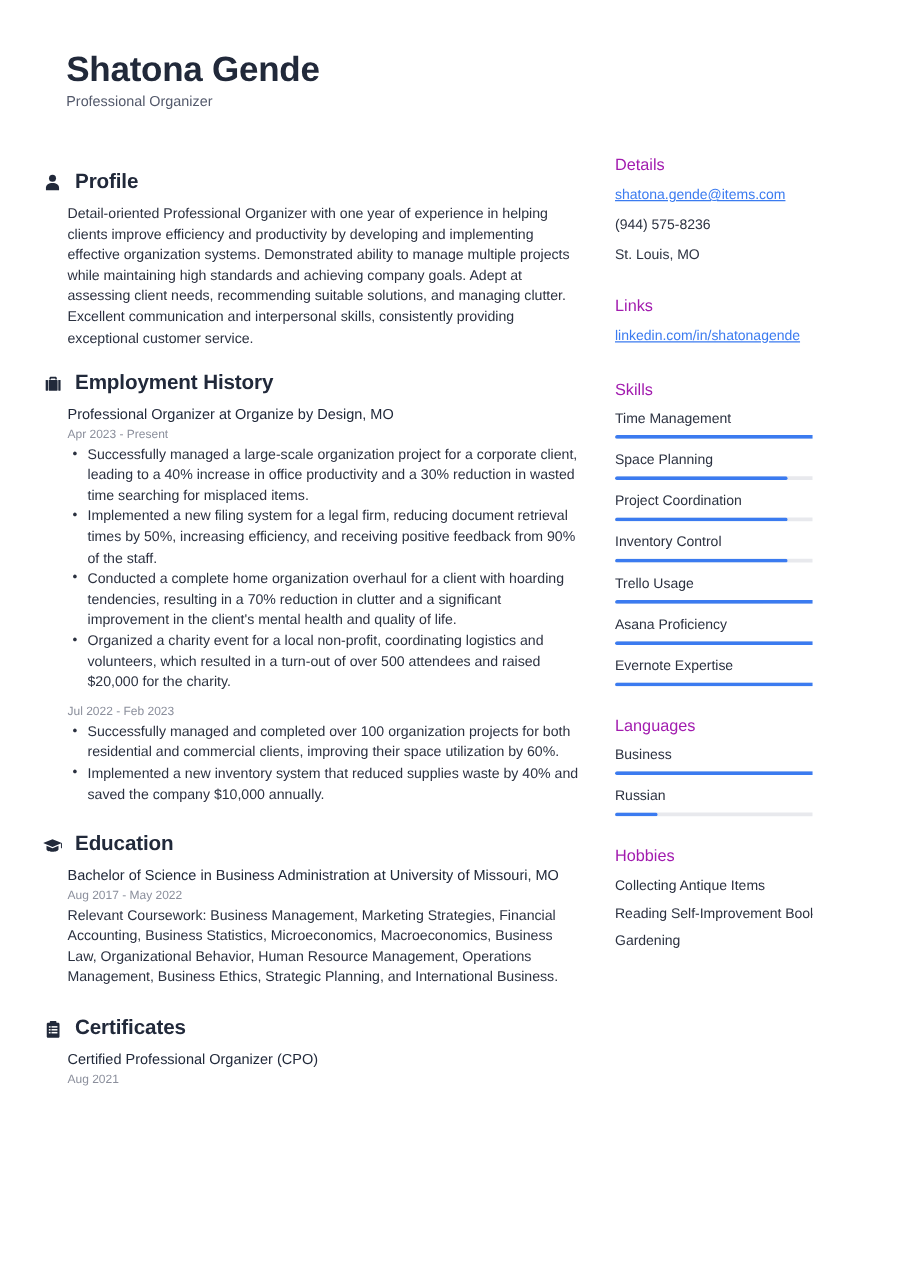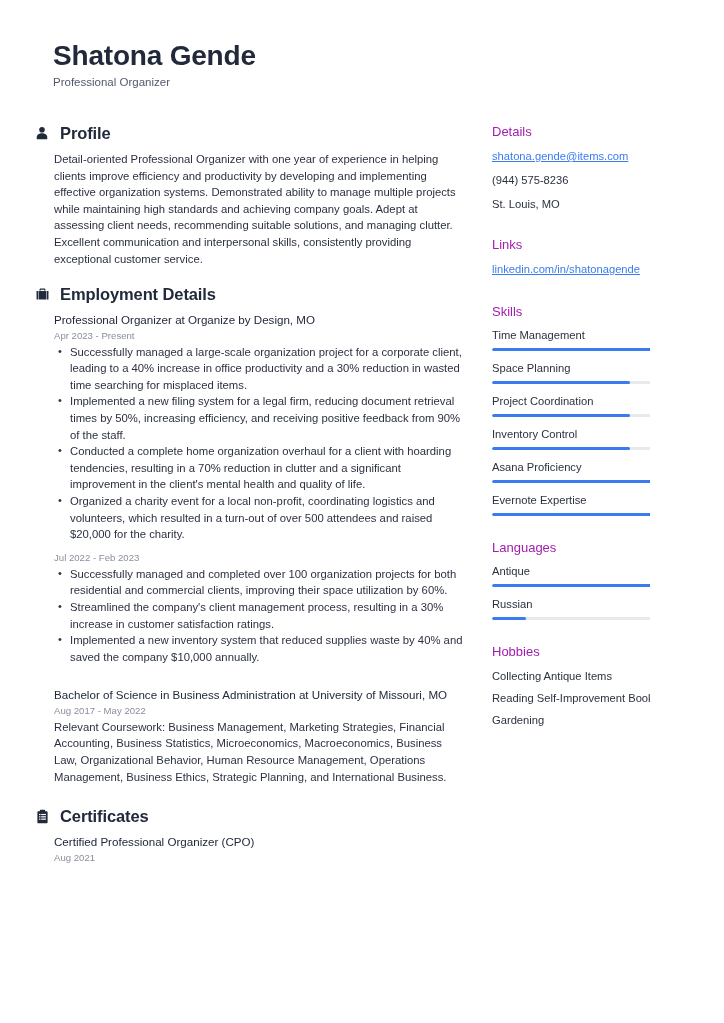--- a/index.html
+++ b/index.html
@@ -20,22 +20,23 @@
   }
   .job-title { font-size:11.5px; color:#53596b; margin-top:4px; }
 
   
   .left-col  { position:absolute; left:33px; top:124px; width:432px; }
   .right-col { position:absolute; left:492px; top:124px; width:180px; }
 
   
   .section { margin-bottom:18px; }
   .sec-head {
-    display:flex; align-items:flex-start; gap:9px;
+    display:flex; align-items:flex-end; gap:9px;
     margin-bottom:8px;
+    margin-top:12px;
   }
   .sec-head .ico { width:18px; height:18px; display:flex; align-items:center; justify-content:center; color:#21293a; flex:0 0 18px; }
   .sec-head .ico svg { display:block; }
   .sec-title { font-size:16.5px; font-weight:700; color:#21293a; letter-spacing:-0.1px; }
 
   .sec-body { padding-left:21px; }
 
   .para { font-size:11.3px; line-height:16.6px; color:#2b3140; }
   .para.narrow { max-width:402px; }
 
@@ -100,48 +101,57 @@
     <div class="section">
       <div class="sec-head">
         <span class="ico">
           <svg width="15" height="14" viewBox="0 0 16 16" fill="currentColor">
             <path d="M6 1.6h4c.8 0 1.4.6 1.4 1.4v1h-1.5V3.2h-3.8V4H4.6V3c0-.8.6-1.4 1.4-1.4z"></path>
             <rect x="1.2" y="4.6" width="2.1" height="9.8" rx="0.4"></rect>
             <rect x="12.7" y="4.6" width="2.1" height="9.8" rx="0.4"></rect>
             <rect x="3.9" y="4.6" width="8.2" height="9.8" rx="0.6"></rect>
           </svg>
         </span>
-        <span class="sec-title">Employment Details</span>
+        <span class="sec-title">Employment History</span>
       </div>
       <div class="sec-body">
 
         <div class="entry">
           <div class="entry-title">Professional Organizer at Organize by Design, MO</div>
           <div class="entry-date">Apr 2023 - Present</div>
           <ul class="bullets">
             <li>Successfully managed a large-scale organization project for a corporate client, leading to a 40% increase in office productivity and a 30% reduction in wasted time searching for misplaced items.</li>
             <li>Implemented a new filing system for a legal firm, reducing document retrieval times by 50%, increasing efficiency, and receiving positive feedback from 90% of the staff.</li>
             <li>Conducted a complete home organization overhaul for a client with hoarding tendencies, resulting in a 70% reduction in clutter and a significant improvement in the client's mental health and quality of life.</li>
             <li>Organized a charity event for a local non-profit, coordinating logistics and volunteers, which resulted in a turn-out of over 500 attendees and raised $20,000 for the charity.</li>
           </ul>
         </div>
 
         <div class="entry">
           <div class="entry-date">Jul 2022 - Feb 2023</div>
           <ul class="bullets">
             <li>Successfully managed and completed over 100 organization projects for both residential and commercial clients, improving their space utilization by 60%.</li>
-            <li>Streamlined the company's client management process, resulting in a 30% increase in customer satisfaction ratings.</li>
             <li>Implemented a new inventory system that reduced supplies waste by 40% and saved the company $10,000 annually.</li>
           </ul>
         </div>
 
       </div>
     </div>
 
     <div class="section" style="margin-top:22px;">
+      <div class="sec-head">
+        <span class="ico">
+          <svg width="16" height="13" viewBox="0 0 18 14" fill="currentColor">
+            <path d="M9 1.2 0.6 4.7 9 8.2l8.4-3.5L9 1.2z"></path>
+            <path d="M3.6 7.2v3.1c0 1.3 2.4 2.3 5.4 2.3s5.4-1 5.4-2.3V7.2L9 9.4 3.6 7.2z"></path>
+            <rect x="16.6" y="4.7" width="0.9" height="4.6" rx="0.45"></rect>
+          </svg>
+        </span>
+        <span class="sec-title">Education</span>
+      </div>
       <div class="sec-body">
         <div class="entry">
           <div class="entry-title" style="max-width:402px;">Bachelor of Science in Business Administration at University of Missouri, MO</div>
           <div class="entry-date">Aug 2017 - May 2022</div>
           <div class="entry-desc" style="max-width:402px;">Relevant Coursework: Business Management, Marketing Strategies, Financial Accounting, Business Statistics, Microeconomics, Macroeconomics, Business Law, Organizational Behavior, Human Resource Management, Operations Management, Business Ethics, Strategic Planning, and International Business.</div>
         </div>
       </div>
     </div>
 
     <div class="section" style="margin-top:22px;">
@@ -204,37 +214,43 @@
           <div class="meter-fill" style="width: 80%; background: rgb(59, 123, 240);"></div>
         </div>
       </div>
       <div class="meter">
         <div class="meter-label">Inventory Control</div>
         <div class="meter-track">
           <div class="meter-fill" style="width: 80%; background: rgb(59, 123, 240);"></div>
         </div>
       </div>
       <div class="meter">
+        <div class="meter-label">Trello Usage</div>
+        <div class="meter-track">
+          <div class="meter-fill" style="width: 100%; background: rgb(59, 123, 240);"></div>
+        </div>
+      </div>
+      <div class="meter">
         <div class="meter-label">Asana Proficiency</div>
         <div class="meter-track">
           <div class="meter-fill" style="width: 100%; background: rgb(59, 123, 240);"></div>
         </div>
       </div>
       <div class="meter">
         <div class="meter-label">Evernote Expertise</div>
         <div class="meter-track">
           <div class="meter-fill" style="width: 100%; background: rgb(59, 123, 240);"></div>
         </div>
       </div>
     </div>
 
     <div class="r-section" style="margin-bottom:24px;">
       <div class="r-title">Languages</div>
       <div class="meter">
-        <div class="meter-label">Antique</div>
+        <div class="meter-label">Business</div>
         <div class="meter-track">
           <div class="meter-fill" style="width: 100%; background: rgb(59, 123, 240);"></div>
         </div>
       </div>
       <div class="meter">
         <div class="meter-label">Russian</div>
         <div class="meter-track">
           <div class="meter-fill" style="width: 20%; background: rgb(59, 123, 240);"></div>
         </div>
       </div>

